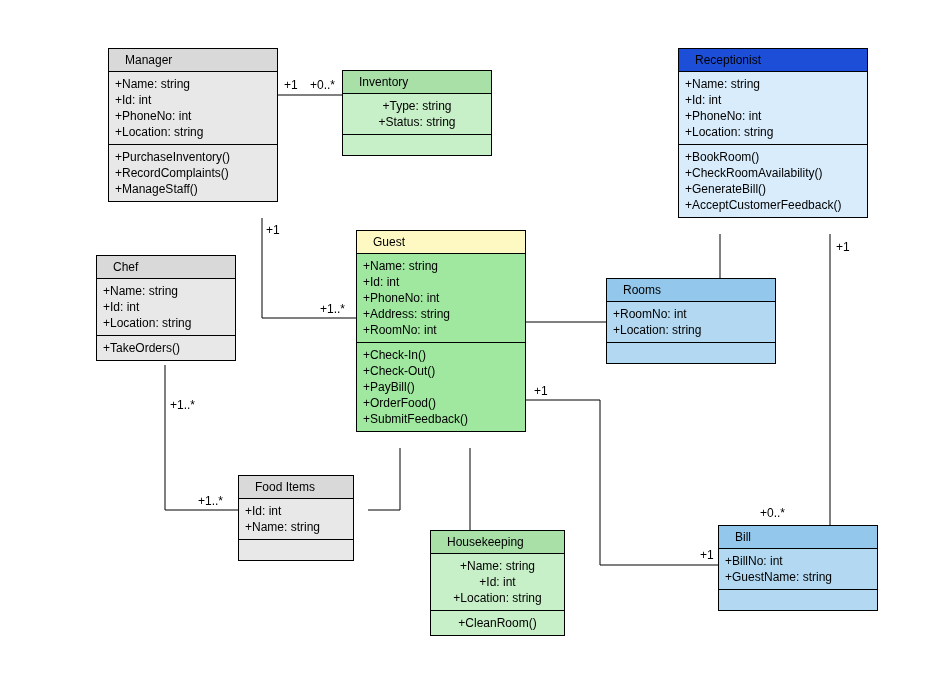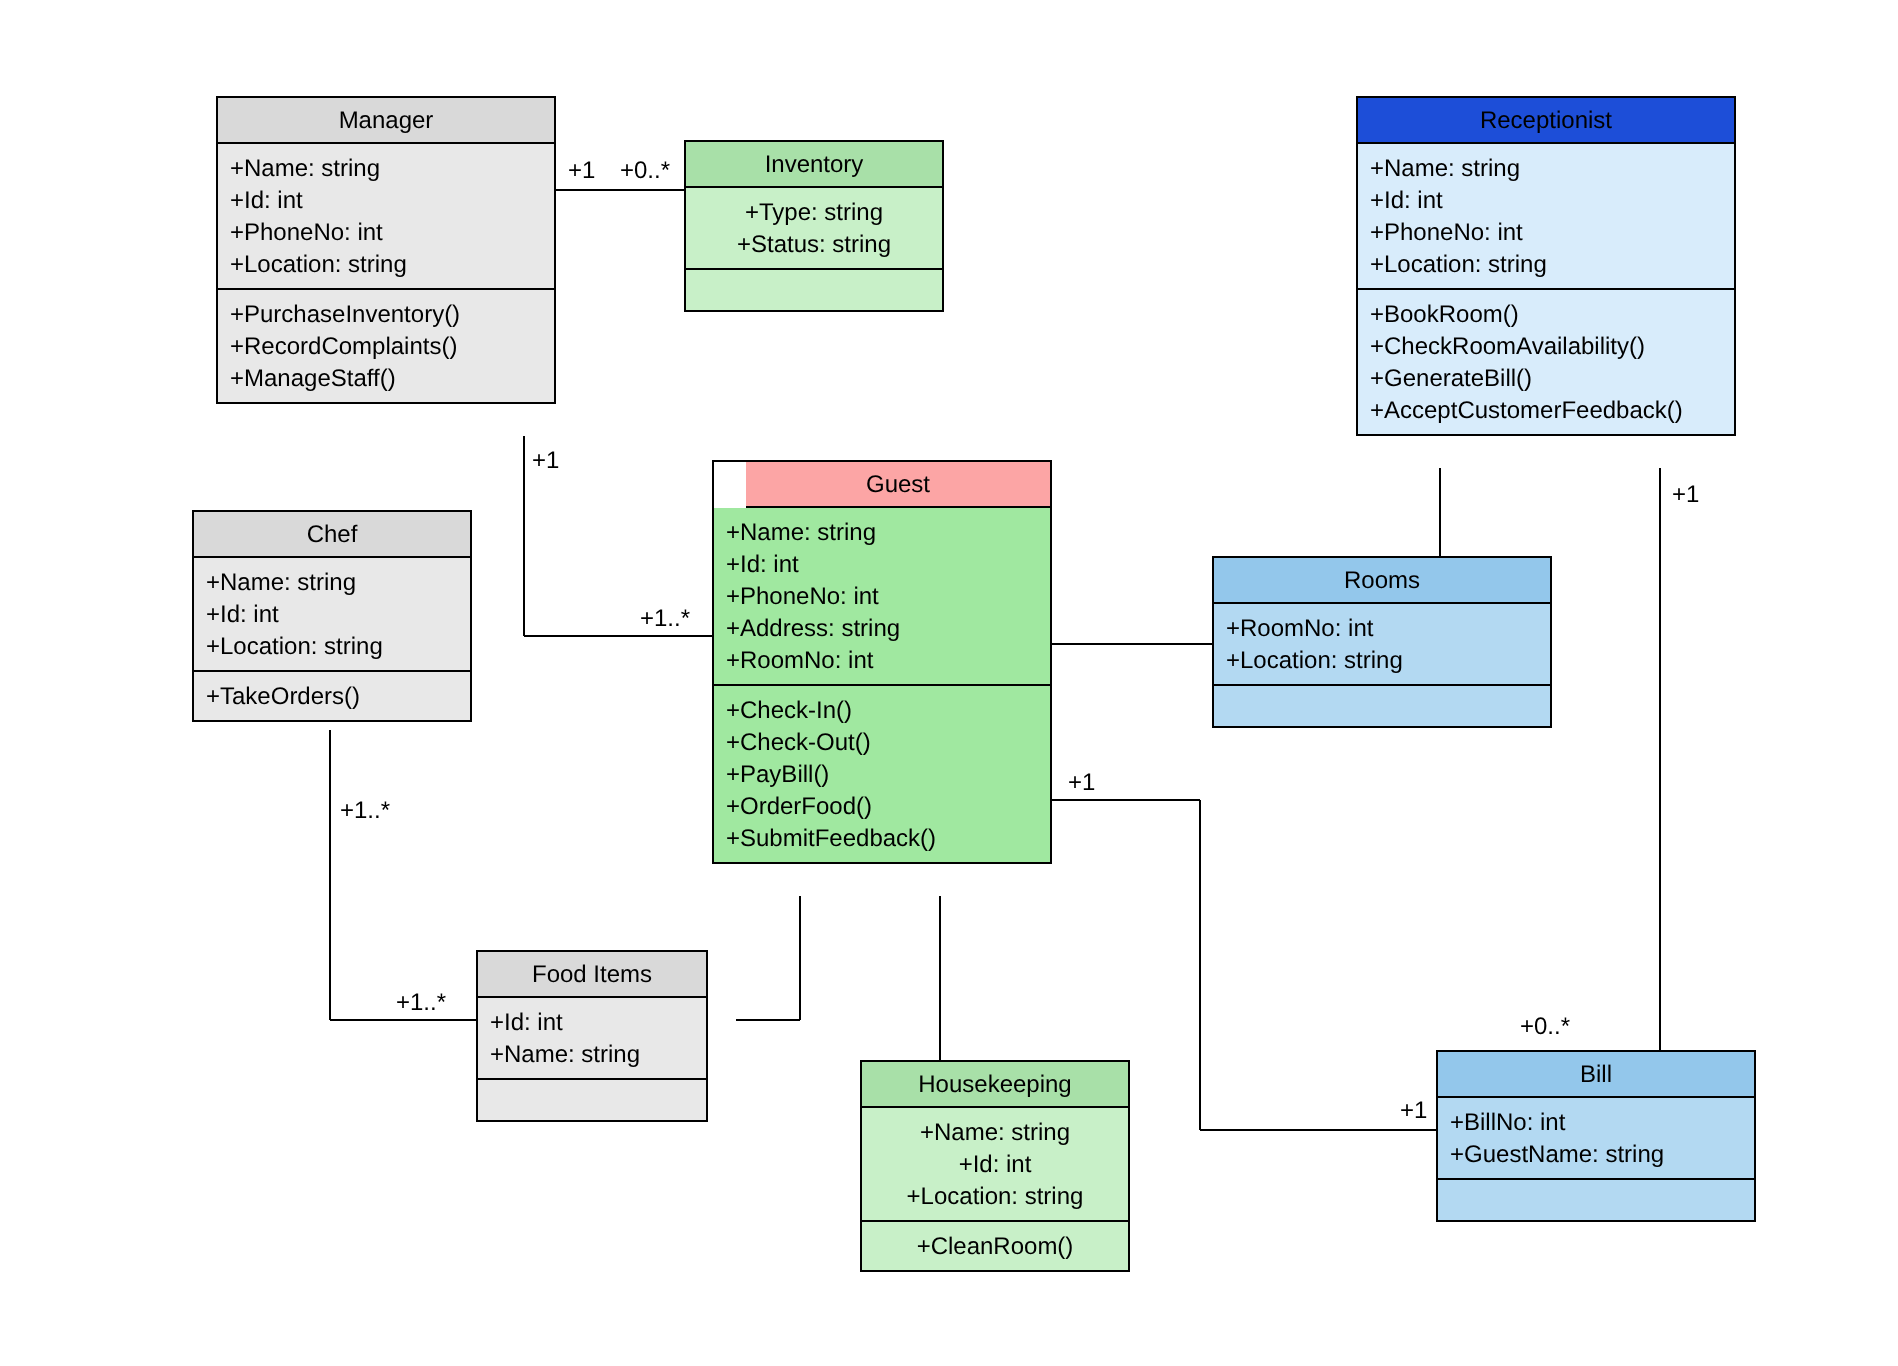--- a/index.html
+++ b/index.html
@@ -17,39 +17,39 @@
     width: 949px;
     height: 683px;
   }
   .uml-class {
     position: absolute;
     border: 1px solid #000;
     background: #fff;
     box-sizing: border-box;
   }
   .uml-class .title {
-    text-align: center;
+    text-align: left;
     padding: 4px 16px;
     border-bottom: 1px solid #000;
     font-weight: normal;
   }
   .uml-class .section {
     padding: 4px 6px;
     border-bottom: 1px solid #000;
     min-height: 14px;
   }
   .uml-class .section:last-child { border-bottom: none; }
   .uml-class .section.empty { min-height: 12px; }
   .row { white-space: nowrap; line-height: 16px; }
 
   .fill-gray .title { background: #d9d9d9; }
   .fill-gray .section { background: #e8e8e8; }
   .fill-green .title { background: #a8e0a8; }
   .fill-green .section { background: #c8f0c8; text-align: center; }
-  .fill-dgreen .title { background: #fca5a5; margin-left: 16px; }
+  .fill-dgreen .title { background: #fef9c3; }
   .fill-dgreen .section { background: #a0e8a0; }
   .fill-lblue .title { background: #1d4ed8; }
   .fill-lblue .section { background: #d8ecfb; }
   .fill-blue .title { background: #93c7eb; }
   .fill-blue .section { background: #b3d9f2; }
 
   svg.wires {
     position: absolute;
     left: 0; top: 0;
     width: 949px; height: 683px;
@@ -112,21 +112,21 @@
     <div class="row">+PhoneNo: int</div>
     <div class="row">+Location: string</div>
   </div>
   <div class="section">
     <div class="row">+PurchaseInventory()</div>
     <div class="row">+RecordComplaints()</div>
     <div class="row">+ManageStaff()</div>
   </div>
 </div>
 
-<div class="uml-class fill-green" style="left:342px; top:70px; width:130px;">
+<div class="uml-class fill-green" style="left:342px; top:70px; width:150px;">
   <div class="title">Inventory</div>
   <div class="section">
     <div class="row">+Type: string</div>
     <div class="row">+Status: string</div>
   </div>
   <div class="section empty"></div>
 </div>
 
 <div class="uml-class fill-lblue" style="left:678px; top:48px; width:190px;">
   <div class="title">Receptionist</div>

